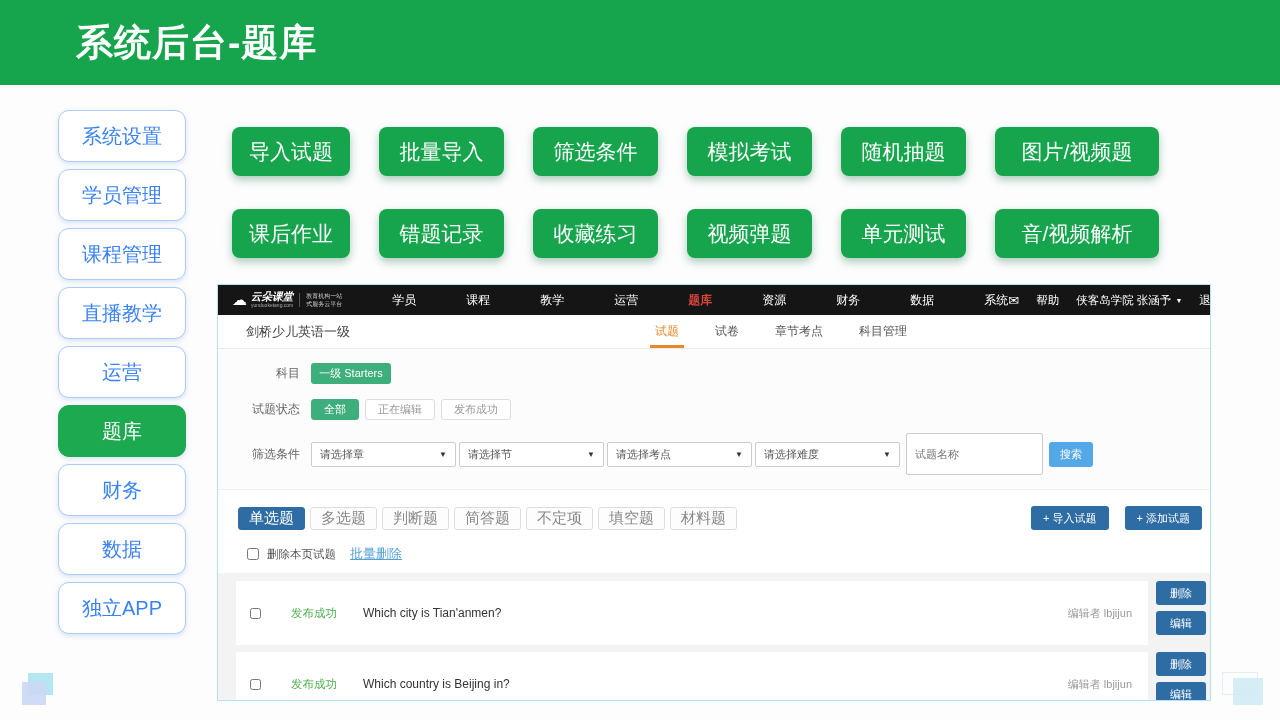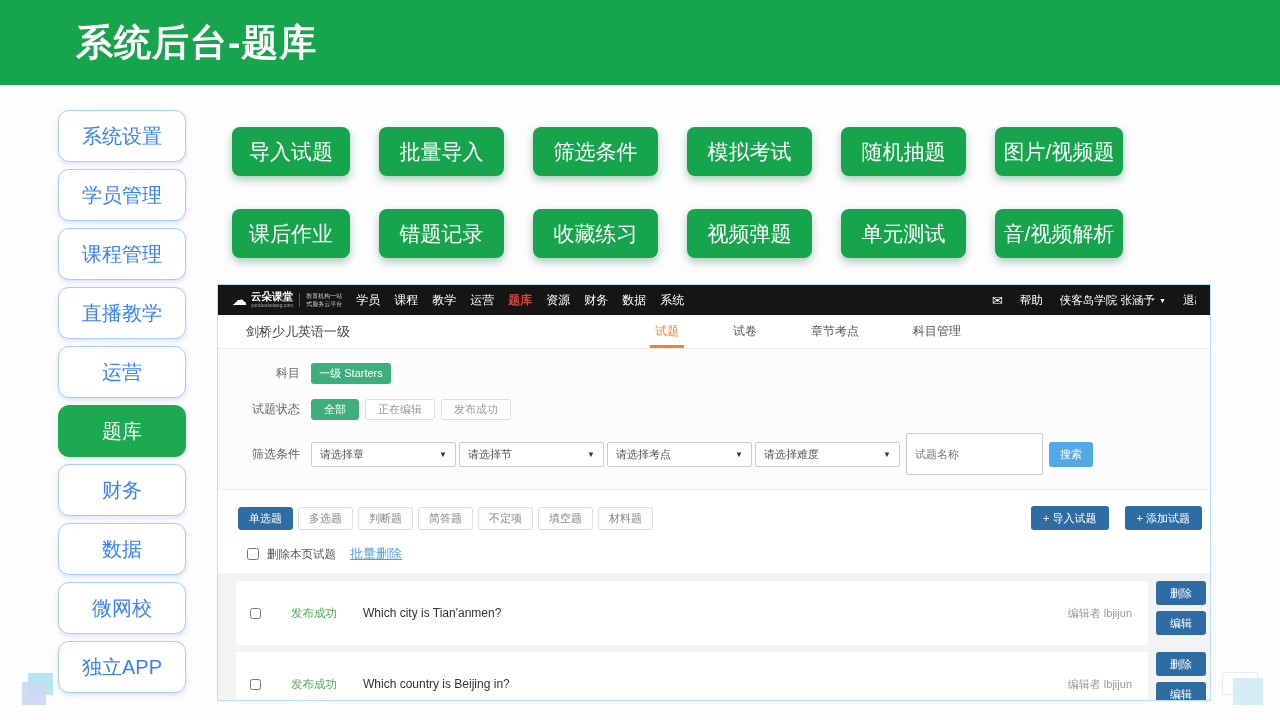--- a/index.html
+++ b/index.html
@@ -16,44 +16,44 @@
   .side-btn { width:128px; height:52px; margin-bottom:7px; background:#fff; border:1px solid #abcdf4; border-radius:11px;
     display:flex; align-items:center; justify-content:center; font-size:20px; color:#3b82f6;
     box-shadow:0 2px 5px rgba(120,160,220,.28); cursor:pointer; }
   .side-btn.active { background:#1ca950; border-color:#1ca950; color:#fff; }
   
   .features { position:absolute; left:232px; top:127px; }
   .feat-row { display:flex; gap:29px; margin-bottom:33px; }
   .feat-btn { width:125px; height:49px; border-radius:8px; background:#16a54c; color:#fff; font-size:21px;
     display:flex; align-items:center; justify-content:center; box-shadow:0 4px 9px rgba(20,110,60,.35); cursor:pointer; }
   .feat-btn.first { width:118px; }
-  .feat-btn.wide { width:128px; }
+  .feat-btn.wide { width:164px; }
   
   .shot { position:absolute; left:217px; top:284px; width:994px; height:417px; border:1px solid #b5e2f0; background:#fff; overflow:hidden; }
   .topbar { height:30px; background:#151515; display:flex; align-items:center; padding:0 14px; color:#fff; }
   .logo { display:flex; align-items:center; flex:none; }
   .cloud { font-size:15px; margin-right:4px; }
   .logo-text { display:flex; flex-direction:column; line-height:1.1; }
-  .logo-name { font-size:10.5px; font-weight:bold; }
+  .logo-name { font-size:10.5px; font-weight:bold;font-style:italic; }
   .logo-url { font-size:5px; color:#aaa; }
   .logo-divider { width:1px; height:14px; background:#555; margin:0 6px; }
   .logo-tagline { font-size:6px; color:#ccc; line-height:1.4; }
   .topnav { display:flex; gap:14px; margin-left:14px; font-size:12px; }
-  .topnav .item { cursor:pointer; white-space:nowrap; }
+  .topnav .item { cursor:pointer; white-space:nowrap;margin-left:36px; }
   .topnav .item.active { color:#d8453a; font-weight:bold; }
   .top-right { margin-left:auto; display:flex; align-items:center; gap:17px; font-size:11.5px; white-space:nowrap; }
   .envelope { font-size:13px; cursor:pointer; }
   .help { cursor:pointer; }
   .account { display:flex; align-items:center; gap:4px; cursor:pointer; }
   .caret { font-size:7px; }
   .logout { width:13px; overflow:hidden; display:inline-block; cursor:pointer; }
   
   .subnav { height:34px; display:flex; align-items:center; border-bottom:1px solid #ebebeb; position:relative; background:#fff; }
   .course-title { margin-left:28px; font-size:13px; color:#404040; }
-  .tabs { position:absolute; left:437px; top:0; height:100%; display:flex; gap:54px; align-items:flex-start; }
+  .tabs { position:absolute; left:437px; top:0; height:100%; display:flex; gap:36px; align-items:flex-start; }
   .tab { font-size:12px; color:#555; cursor:pointer; height:100%; display:flex; align-items:center; position:relative; }
   .tab.active { color:#e8872c; }
   .tab.active::after { content:""; position:absolute; left:-5px; right:-5px; bottom:0; height:3px; background:#e8872c; }
   
   .filterbox { background:#fcfcfc; padding:12px 0 14px; border-bottom:1px solid #f0f0f0; }
   .f-row { display:flex; align-items:center; margin-bottom:12px; min-height:24px; }
   .f-row:last-child { margin-bottom:0; }
   .f-label { width:82px; text-align:right; font-size:12px; color:#666; margin-right:11px; flex:none; }
   .tag { background:#3eaf7c; color:#fff; font-size:11px; height:21px; width:80px; border-radius:3px;
     display:flex; align-items:center; justify-content:center; cursor:pointer; }
@@ -62,21 +62,21 @@
   .status-btn.active { background:#3eaf7c; border-color:#3eaf7c; color:#fff; }
   .select { width:145px; height:25px; border:1px solid #ccc; border-radius:2px; background:#fff; display:flex;
     align-items:center; justify-content:space-between; padding:0 8px; font-size:11px; color:#555; margin-right:3px; cursor:pointer; }
   .sel-caret { font-size:8px; color:#333; }
   .name-input { width:137px; height:42px; border:1px solid #ccc; border-radius:2px; padding:0 8px; font-size:11px;
     color:#555; margin-left:3px; font-family:"Liberation Sans", sans-serif; }
   .search-btn { width:44px; height:25px; background:#54a8e8; color:#fff; font-size:11px; border:none; border-radius:3px;
     margin-left:6px; cursor:pointer; font-family:"Liberation Sans", sans-serif; }
   
   .typesrow { display:flex; align-items:center; padding:16px 8px 0 20px; }
-  .type-tab { height:23px; padding:0 10px; font-size:11px; display:flex; align-items:center; border-radius:3px;
+  .type-tab { height:23px; padding:0 10px; font-size:15px; display:flex; align-items:center; border-radius:3px;
     margin-right:5px; background:#fdfdfd; border:1px solid #ddd; color:#888; cursor:pointer; }
   .type-tab.active { background:#2e6da4; border-color:#2e6da4; color:#fff; }
   .type-actions { margin-left:auto; display:flex; gap:16px; }
   .action-btn { height:24px; padding:0 12px; background:#2e6da4; color:#fff; font-size:11px; border:none;
     border-radius:3px; display:flex; align-items:center; cursor:pointer; font-family:"Liberation Sans", sans-serif; }
   
   .bulkrow { display:flex; align-items:center; padding:15px 0 10px 29px; gap:8px; }
   .bulkrow input { width:12px; height:12px; cursor:pointer; }
   .bulk-label { font-size:11.5px; color:#555; }
   .bulk-link { font-size:13px; color:#55a1d6; cursor:pointer; margin-left:6px;text-decoration:underline; }
@@ -107,21 +107,20 @@
 
 <nav class="sidebar">
   <div class="side-btn">系统设置</div>
   <div class="side-btn">学员管理</div>
   <div class="side-btn">课程管理</div>
   <div class="side-btn">直播教学</div>
   <div class="side-btn">运营</div>
   <div class="side-btn active">题库</div>
   <div class="side-btn">财务</div>
   <div class="side-btn">数据</div>
-  <div class="side-btn">微网校</div>
   <div class="side-btn">独立APP</div>
 </nav>
 
 <div class="features">
   <div class="feat-row">
     <div class="feat-btn first">导入试题</div>
     <div class="feat-btn">批量导入</div>
     <div class="feat-btn">筛选条件</div>
     <div class="feat-btn">模拟考试</div>
     <div class="feat-btn">随机抽题</div>

